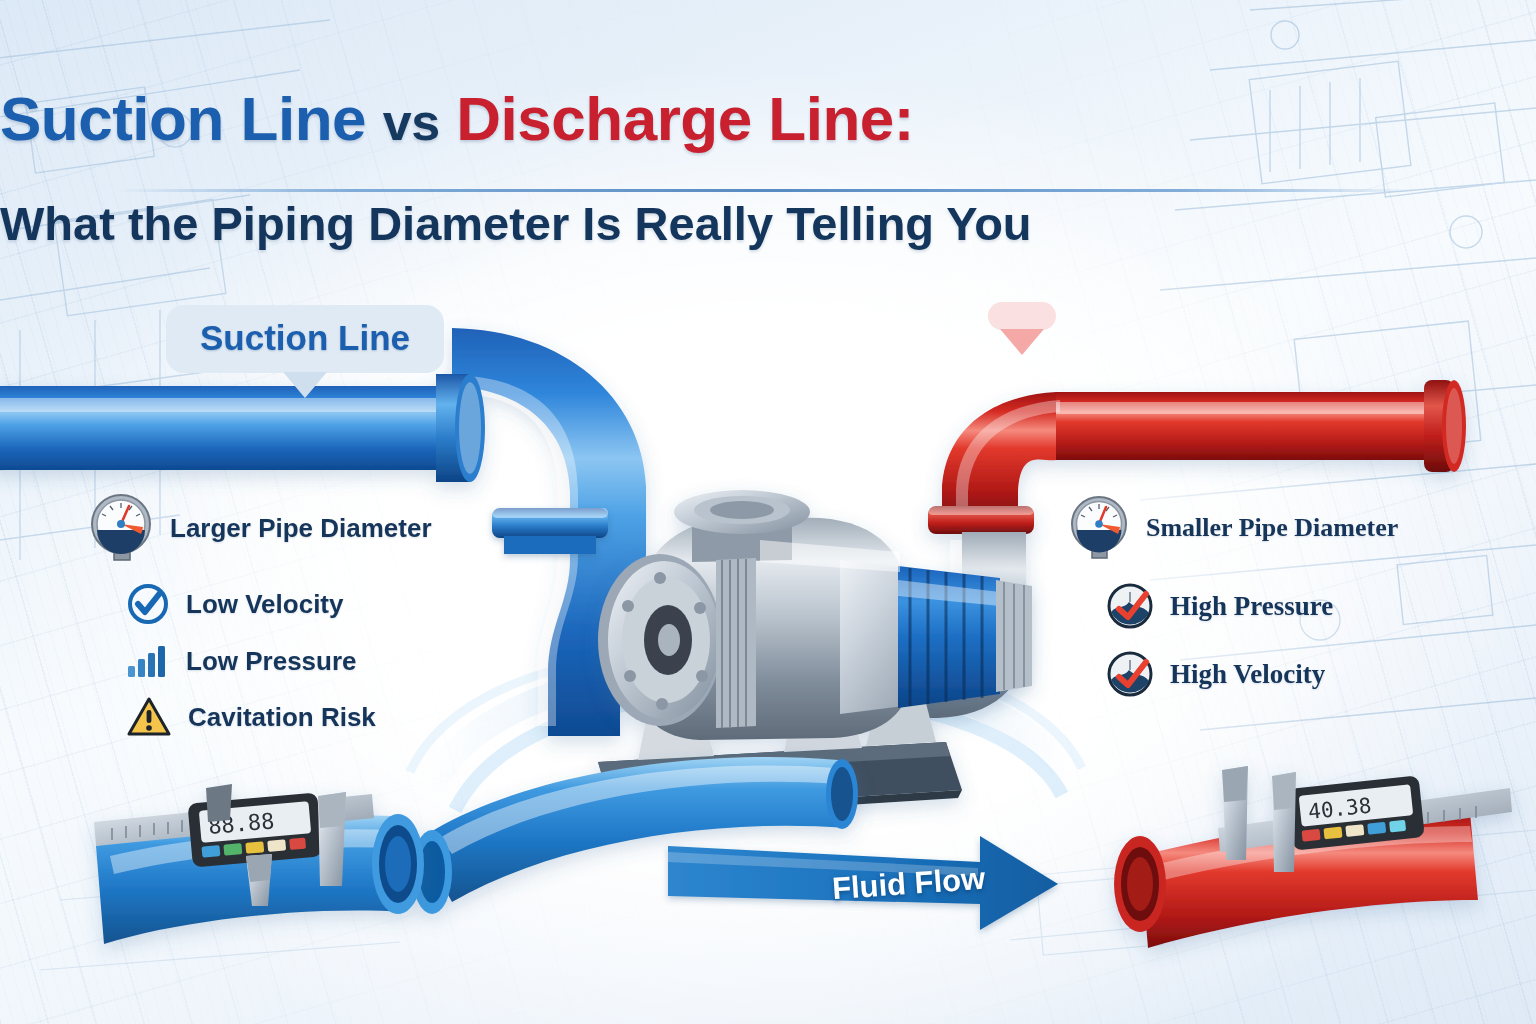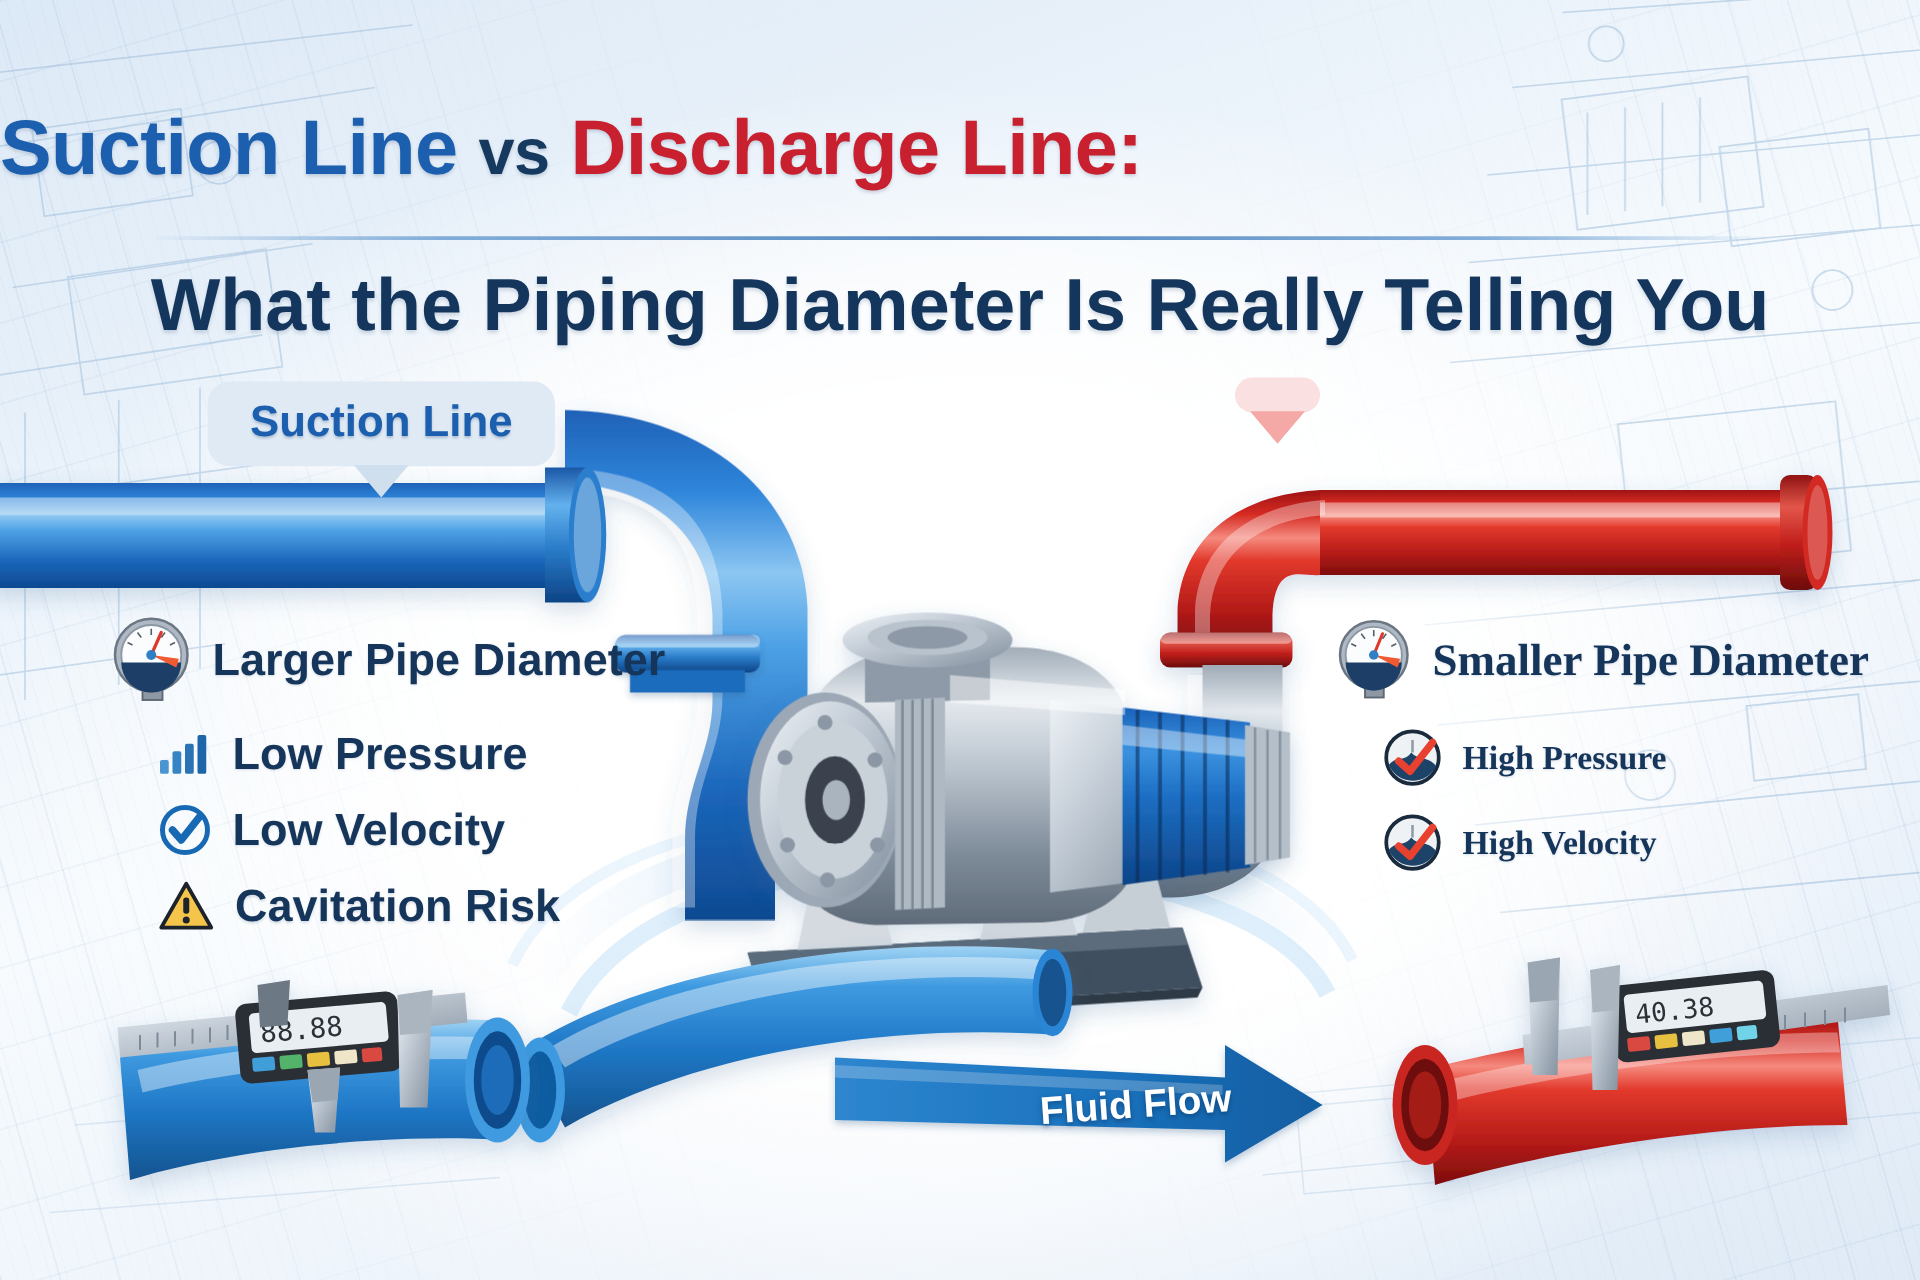--- a/index.html
+++ b/index.html
@@ -44,43 +44,43 @@
   }
   .t-blue{ color:#1b5fae; }
   .t-vs{ color:#16395f; font-size:52px; }
   .t-red{ color:#c8202e; }
   .divider{
     position:absolute; left:118px; right:118px; top:189px; height:3px;
     background:linear-gradient(90deg, rgba(160,195,228,0) 0%, rgba(110,160,210,.85) 18%, rgba(78,132,190,.95) 50%, rgba(110,160,210,.85) 82%, rgba(160,195,228,0) 100%);
     border-radius:2px;
   }
   .title-sub{
-    position:absolute; left:0; right:0; top:210px; text-align:center;
-    font-size:59px; font-weight:bold; color:#14365c; white-space:nowrap;
+    position:absolute; left:0; right:0; top:196px; text-align:left;
+    font-size:47px; font-weight:bold; color:#14365c; white-space:nowrap;
     text-shadow:0 2px 3px rgba(40,70,110,.18);
   }
 
   
   .badge{
     position:absolute; padding:13px 34px 15px; border-radius:18px;
     font-size:35px; font-weight:bold; white-space:nowrap;
   }
   .badge .tail{
     position:absolute; left:50%; bottom:-25px; margin-left:-22px;
     width:0;height:0;border-left:22px solid transparent;border-right:22px solid transparent;
   }
   #badge-suction{ left:166px; top:305px; background:#dfeaf4; color:#1b5fae; text-shadow:0 1px 2px rgba(20,60,110,.25); }
   #badge-suction .tail{ border-top:26px solid #cfdfee; }
   #badge-discharge{ left:988px; top:302px; background:#fbe0e1; color:#bf2230; text-shadow:0 1px 2px rgba(120,20,30,.2); }
   #badge-discharge .tail{ border-top:26px solid #f4a9a6; }
 
   
   .flist{ position:absolute; }
   .frow{ display:flex; align-items:center; gap:16px; }
-  .flabel{ font-size:36px; font-weight:bold; color:#16355a; white-space:nowrap; text-shadow:0 1px 2px rgba(30,60,100,.16); }
+  .flabel{ font-size:26px; font-weight:bold; color:#16355a; white-space:nowrap; text-shadow:0 1px 2px rgba(30,60,100,.16); }
   .flabel.sm{ font-size:27px; }
   #flist-left{ left:88px; top:492px; }
   #flist-left .frow + .frow{ margin-top:18px; }
   #flist-right{ left:1068px; top:494px;font-family:Liberation Serif, serif; }
   #flist-right .frow + .frow{ margin-top:20px; }
   .ic{ flex:0 0 auto; display:block; }
   .indent{ margin-left:38px; }
 
   
   #fluid-flow{ position:absolute; left:660px; top:818px; }
@@ -413,35 +413,35 @@
         <g stroke="#55606c" stroke-width="1.3">
           <path d="M14 22 L18 24 M22 14 L25 18 M33 11 L33 16 M44 14 L41 18 M52 22 L48 24"></path>
         </g>
         <path d="M33 32 L41 14" stroke="#e0392b" stroke-width="2.6" stroke-linecap="round"></path>
         <circle cx="33" cy="32" r="4" fill="#2f7fc4"></circle>
       </svg>
       <span class="flabel">Larger Pipe Diameter</span>
     </div>
 
     <div class="frow indent">
+      <svg class="ic" width="44" height="44" viewBox="0 0 44 44">
+        <circle cx="22" cy="22" r="18" fill="none" stroke="#1769b4" stroke-width="4"></circle>
+        <path d="M12 22 L19 30 L34 11" fill="none" stroke="#1769b4" stroke-width="6" stroke-linecap="round" stroke-linejoin="round"></path>
+      </svg>
+      <span class="flabel">Low Velocity</span>
+    </div>
+
+    <div class="frow indent">
       <svg class="ic" width="44" height="34" viewBox="0 0 44 34">
         <rect x="2" y="22" width="7" height="11" rx="1.5" fill="#4a95cf"></rect>
         <rect x="12" y="15" width="7" height="18" rx="1.5" fill="#3784c4"></rect>
         <rect x="22" y="9" width="7" height="24" rx="1.5" fill="#2a74b5"></rect>
         <rect x="32" y="2" width="7" height="31" rx="1.5" fill="#1c66a9"></rect>
       </svg>
       <span class="flabel">Low Pressure</span>
-    </div>
-
-    <div class="frow indent">
-      <svg class="ic" width="44" height="44" viewBox="0 0 44 44">
-        <circle cx="22" cy="22" r="18" fill="none" stroke="#1769b4" stroke-width="4"></circle>
-        <path d="M12 22 L19 30 L34 11" fill="none" stroke="#1769b4" stroke-width="6" stroke-linecap="round" stroke-linejoin="round"></path>
-      </svg>
-      <span class="flabel">Low Velocity</span>
     </div>
 
     <div class="frow indent">
       <svg class="ic" width="46" height="42" viewBox="0 0 46 42">
         <path d="M23 3 L43 38 L3 38 Z" fill="#f5c44a" stroke="#1d232b" stroke-width="3" stroke-linejoin="round"></path>
         <rect x="20.6" y="14" width="4.8" height="13" rx="2.2" fill="#1d232b"></rect>
         <circle cx="23" cy="32" r="2.8" fill="#1d232b"></circle>
       </svg>
       <span class="flabel">Cavitation Risk</span>
     </div>

